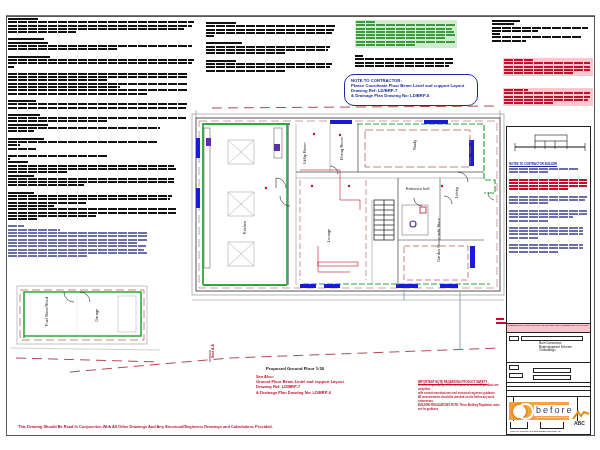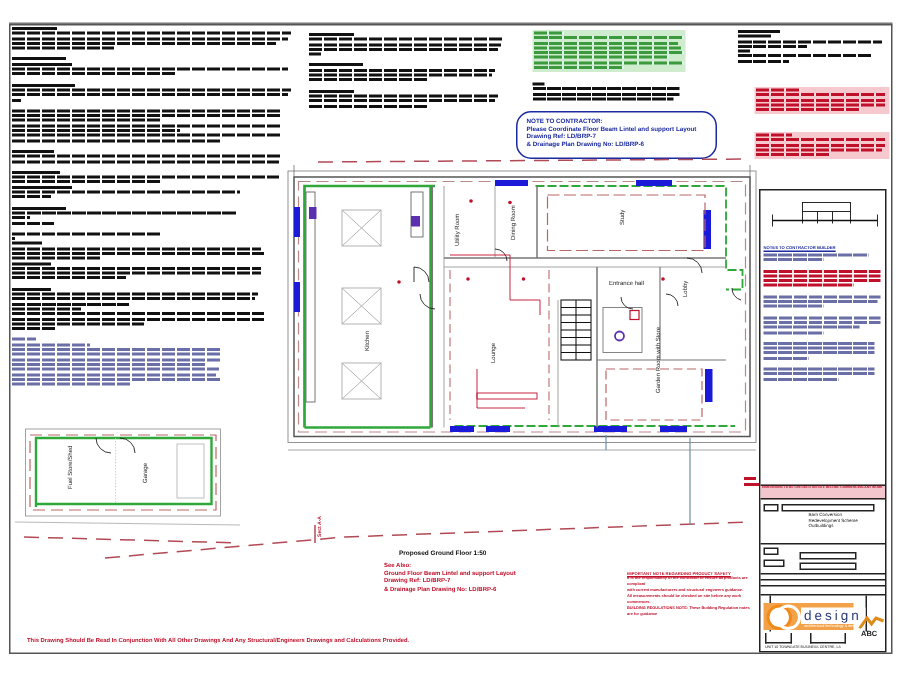--- a/index.html
+++ b/index.html
@@ -404,21 +404,21 @@
     <div style="position:absolute;left:0;top:0;width:83px;height:4px;border-bottom:0.5px solid #222;"></div>
     <div style="position:absolute;left:0;top:4px;width:83px;height:4px;border-bottom:0.5px solid #222;"></div>
   </div>
   <div style="position:absolute;left:6px;top:270px;width:0;height:24px;border-left:1px solid #222;"></div>
   <div style="position:absolute;left:70px;top:270px;width:0;height:24px;border-left:1px solid #222;"></div>
 </div>
 
 <div class="logo">
   <div class="c"></div>
   <div class="c2"></div>
-  <div class="w">design</div>
+  <div class="w">before</div>
   <div class="s">architectural technology &amp; design</div>
 </div>
 <div style="position:absolute;left:510px;top:422px;width:16px;height:6px;border:0.5px solid #222;border-top:none;"></div>
 <div style="position:absolute;left:540px;top:422px;width:22px;height:6px;border:0.5px solid #222;border-top:none;"></div>
 <div class="tbtxt" style="position:absolute;left:510px;top:430px;font-size:2.4px;">UNIT 10 TOWNGATE BUSINESS CENTRE, LS</div>
 <svg class="abcmark" viewBox="0 0 18 9">
   <path d="M1 9 L6 2 L9 6 L12 2 L17 4" stroke="#e08a1a" stroke-width="2" fill="none"></path>
 </svg>
 <div class="abc">ABC</div>
 

